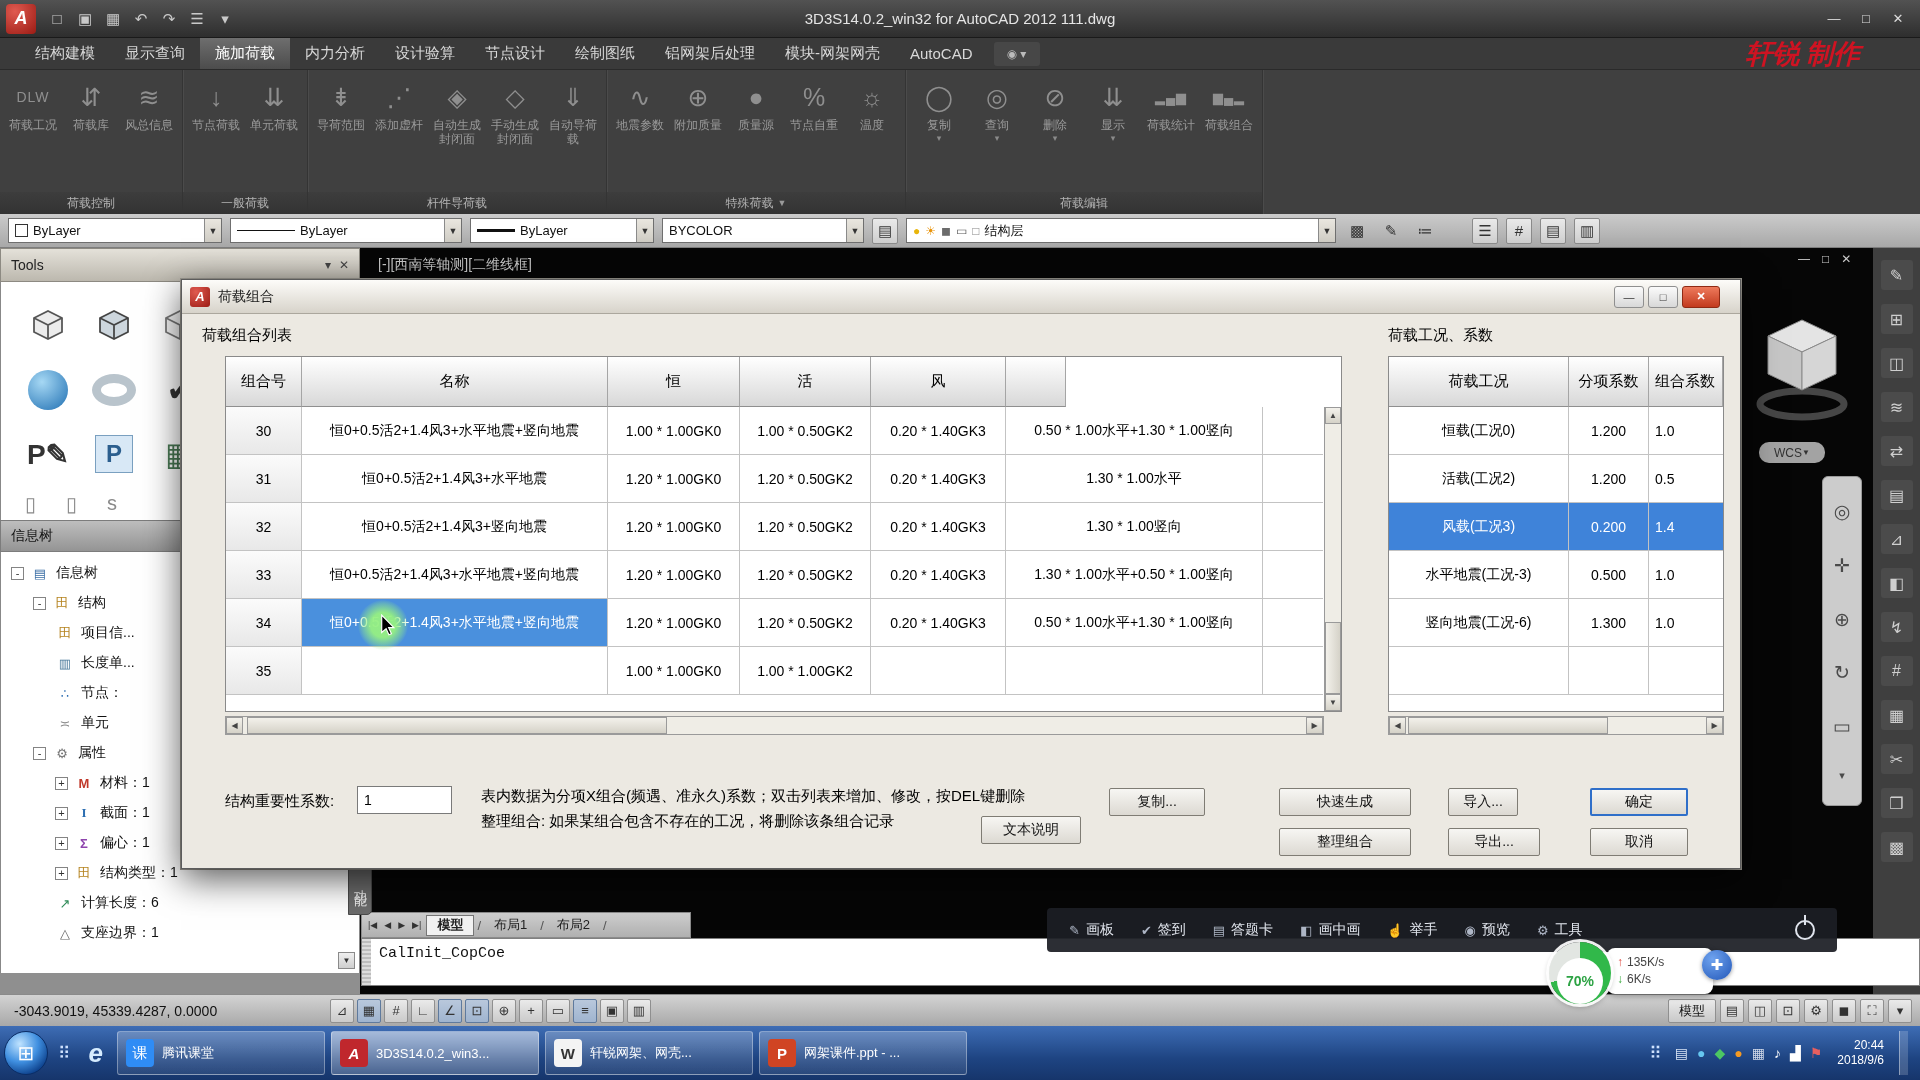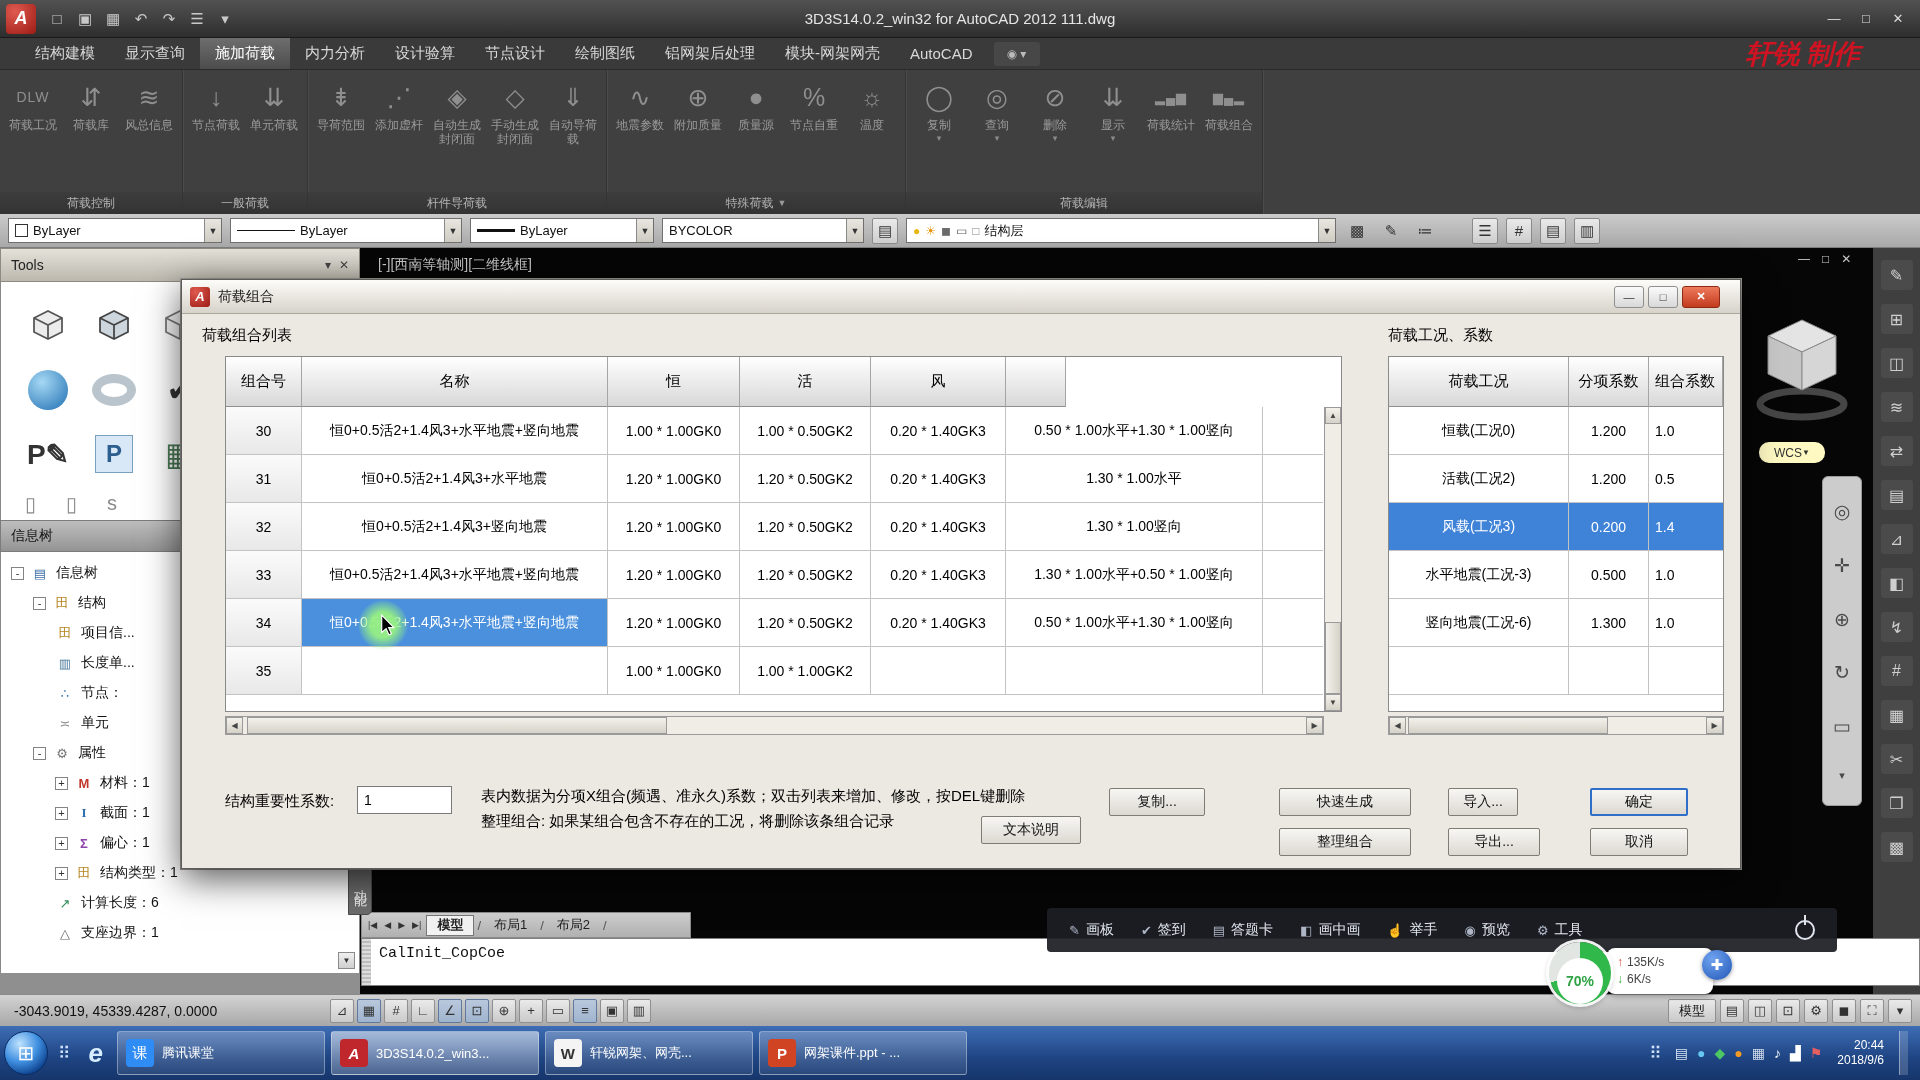--- a/index.html
+++ b/index.html
@@ -70,21 +70,21 @@
 .ic-sig{color:#8e44ad;font-weight:bold}.ic-len{color:#2e8b57}.ic-sup{color:#666}
 .tree-dn{left:338px;top:952px;width:17px;height:17px;background:linear-gradient(#efefef,#cfcfcf);border:1px solid #8a8a8a;display:flex;align-items:center;justify-content:center;font-size:8px;color:#333}
 .leftfill{left:0;top:973px;width:360px;height:21px;background:#8f8f8f}
 .func-tab{left:348px;top:851px;width:24px;height:64px;background:#6b6b6b;border:1px solid #4a4a4a;border-radius:0 5px 5px 0;color:#ececec;font-size:13px;writing-mode:vertical-rl;display:flex;align-items:center;justify-content:center;letter-spacing:4px;z-index:3}
 
 
 .draw{left:360px;top:248px;width:1560px;height:746px;background:#060606}
 .vp-label{position:absolute;left:18px;top:8px;color:#c8c8c8;font-size:14px}
 .dw-controls{position:absolute;left:1438px;top:4px;color:#ccc;font-size:12px;display:flex;gap:12px}
 .viewcube{position:absolute;left:1390px;top:64px}
-.ucs-badge{position:absolute;left:1399px;top:194px;width:66px;height:21px;background:#fef9c3;border-radius:10px;display:flex;align-items:center;justify-content:center;gap:0;font-size:12px;color:#333}
+.ucs-badge{position:absolute;left:1399px;top:194px;width:66px;height:21px;background:#a3a3a3;border-radius:10px;display:flex;align-items:center;justify-content:center;gap:0;font-size:12px;color:#333}
 .navbar{position:absolute;left:1462px;top:228px;width:40px;height:330px;background:rgba(232,232,232,.88);border:1px solid #9a9a9a;border-radius:6px;display:flex;flex-direction:column;align-items:center;justify-content:space-around;padding:8px 0}
 .nb-ic{color:#4a4a4a;font-size:19px}
 .right-strip{position:absolute;left:1513px;top:0;width:47px;height:746px;background:#3f3f3f;display:flex;flex-direction:column;align-items:center;gap:14px;padding-top:12px}
 .rs-ico{width:32px;height:30px;background:#4b4b4b;border-radius:3px;color:#cfcfcf;font-size:16px;display:flex;align-items:center;justify-content:center;flex:none}
 
 
 .dlg{left:181px;top:279px;width:1560px;height:590px;background:#ece9e2;border:1px solid #5c5c5c;box-shadow:0 10px 34px rgba(0,0,0,.65),0 0 0 1px #9d9a92;z-index:5}
 .dlg-tb{position:absolute;left:0;top:0;width:100%;height:34px;background:linear-gradient(#fdfcf9,#d7d3ca);border-bottom:1px solid #aba79d;display:flex;align-items:center;padding:0 8px;gap:8px}
 .dlg-alogo{width:20px;height:20px;border-radius:3px;background:radial-gradient(circle at 30% 25%,#e05a50,#9b1b14);color:#fff;font-size:13px;font-weight:bold;font-style:italic;display:flex;align-items:center;justify-content:center;flex:none}
 .dlg-title{font-size:14px;color:#1c1c1c}

